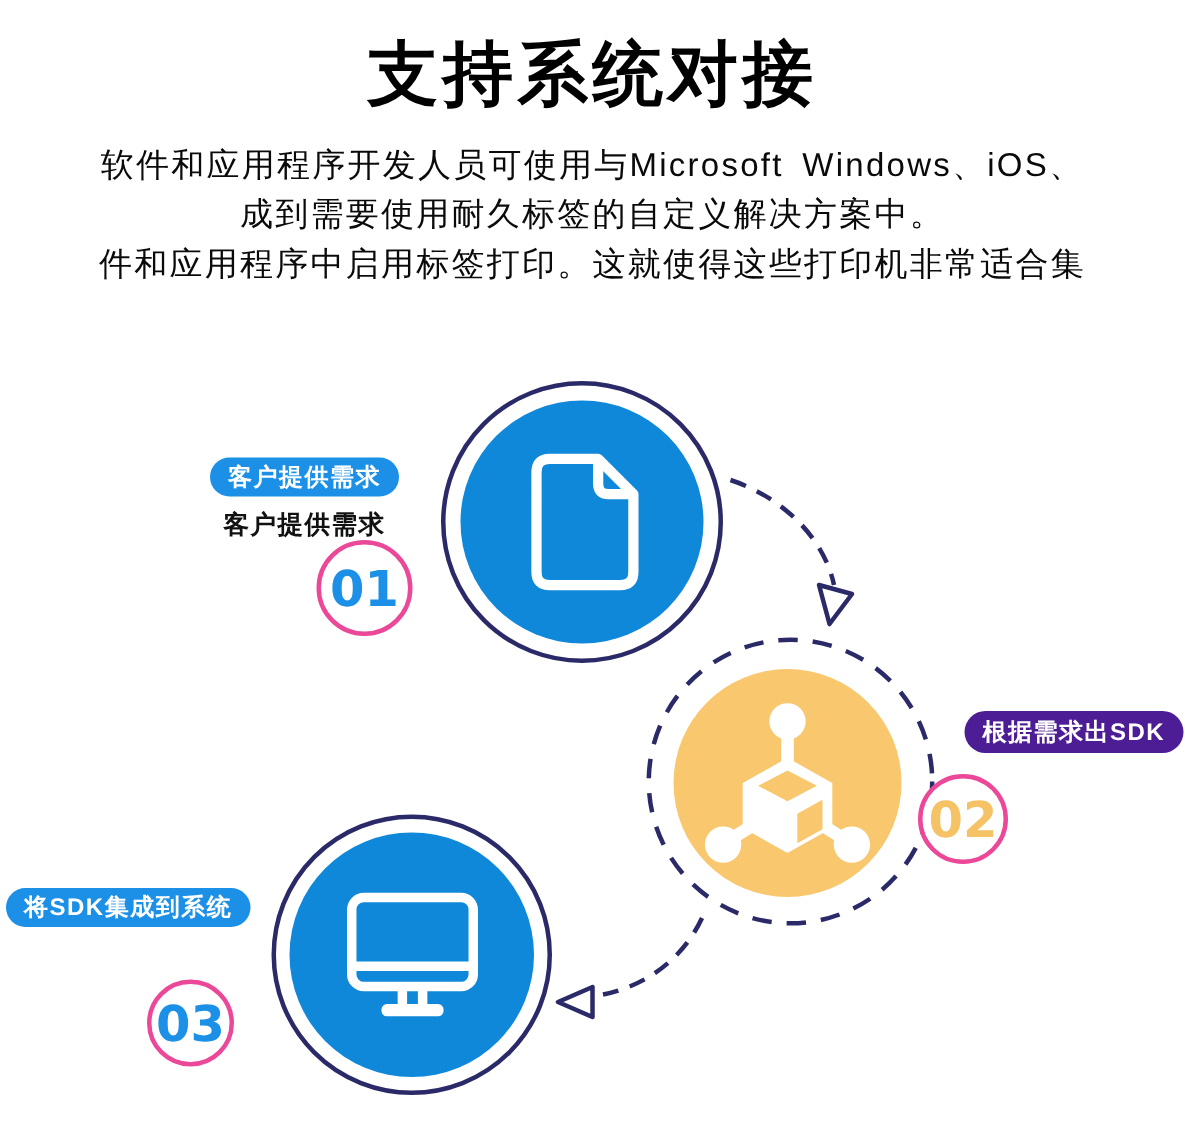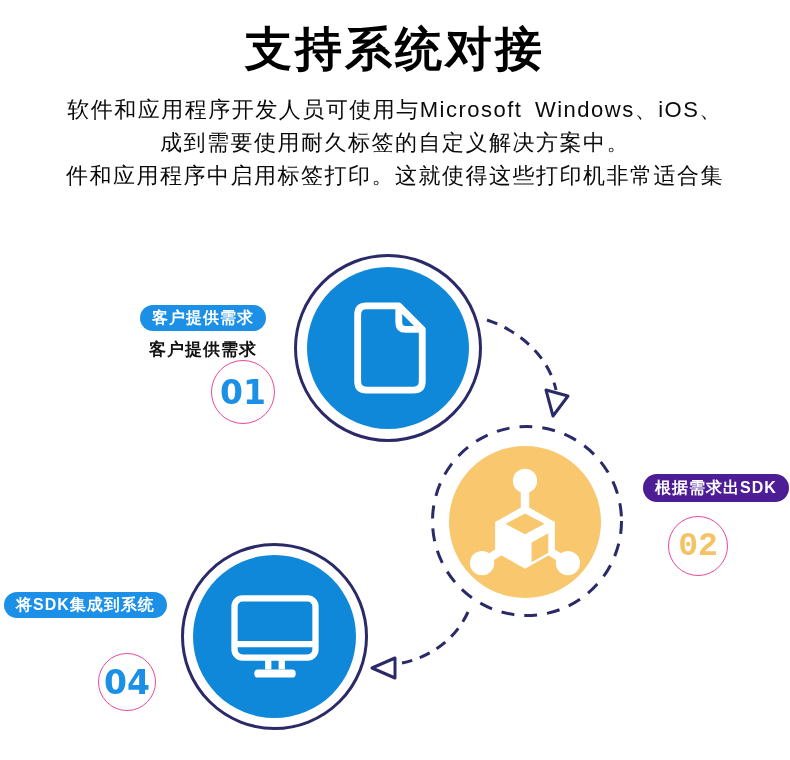--- a/index.html
+++ b/index.html
@@ -32,21 +32,21 @@
     display:flex;align-items:center;justify-content:center;z-index:3;
     padding:0 12px;height:26px;white-space:nowrap;
   }
   .badge-blue{background:#1b90e6;}
   .badge-yellow{background:#4c1d95;}
   .sublabel{
     margin-top:7px;text-align:center;font-size:17px;font-weight:700;color:#111;
     letter-spacing:1px;white-space:nowrap;
   }
   .numcircle{
-    border:1px solid #ec4899;border-radius:50%;background:#fff;z-index:3;
+    border:3px solid #ec4899;border-radius:50%;background:#fff;z-index:3;
     display:flex;align-items:center;justify-content:center;
     font-weight:700;font-size:33px;font-family:"DejaVu Sans","Liberation Sans",sans-serif;
   }
   .num-blue{color:#1b90e6;}
   .num-yellow{color:#f6c266;}
   .labelcol{display:flex;flex-direction:column;align-items:center;z-index:3;}
 </style>
 </head>
 <body>
 
@@ -97,28 +97,28 @@
         <circle cx="14" cy="104" r="13" fill="#fff"></circle>
         <circle cx="106" cy="104" r="13" fill="#fff"></circle>
         <polygon points="60,42 92,60 92,92 60,110 28,92 28,60" fill="#fff"></polygon>
         <polygon points="60,51 81,62 60,73 39,62" fill="#f9c76d"></polygon>
         <polygon points="67,82 85,72 85,93 67,103" fill="#f9c76d"></polygon>
       </svg>
     </div>
 
     <div class="abs badge badge-yellow" style="left:643px;top:474px;height:28px;">根据需求出SDK</div>
 
-    <div class="abs numcircle num-yellow" style="left:668px;top:516px;width:60px;height:60px;font-family:Liberation Mono, monospace;">
+    <div class="abs numcircle num-yellow" style="left:612px;top:516px;width:60px;height:60px;">
       <span>02</span>
     </div>
 
     <div class="abs badge badge-blue" style="left:4px;top:592px;">将SDK集成到系统</div>
 
     <div class="abs numcircle num-blue" style="left:98px;top:653px;width:58px;height:58px;">
-      <span>04</span>
+      <span>03</span>
     </div>
 
     <div class="abs ring" style="left:181px;top:543px;width:187px;height:187px;">
       <div class="fill-circle blue-bg" style="width:163px;height:163px;">
         <svg width="90" height="88" viewBox="0 0 100 96">
           <rect x="5" y="5" width="90" height="66" rx="9" fill="none" stroke="#fff" stroke-width="7"></rect>
           <line x1="5" y1="56" x2="95" y2="56" stroke="#fff" stroke-width="7"></line>
           <rect x="39" y="71" width="7" height="13" fill="#fff"></rect>
           <rect x="54" y="71" width="7" height="13" fill="#fff"></rect>
           <rect x="27" y="84" width="46" height="9" rx="4" fill="#fff"></rect>

